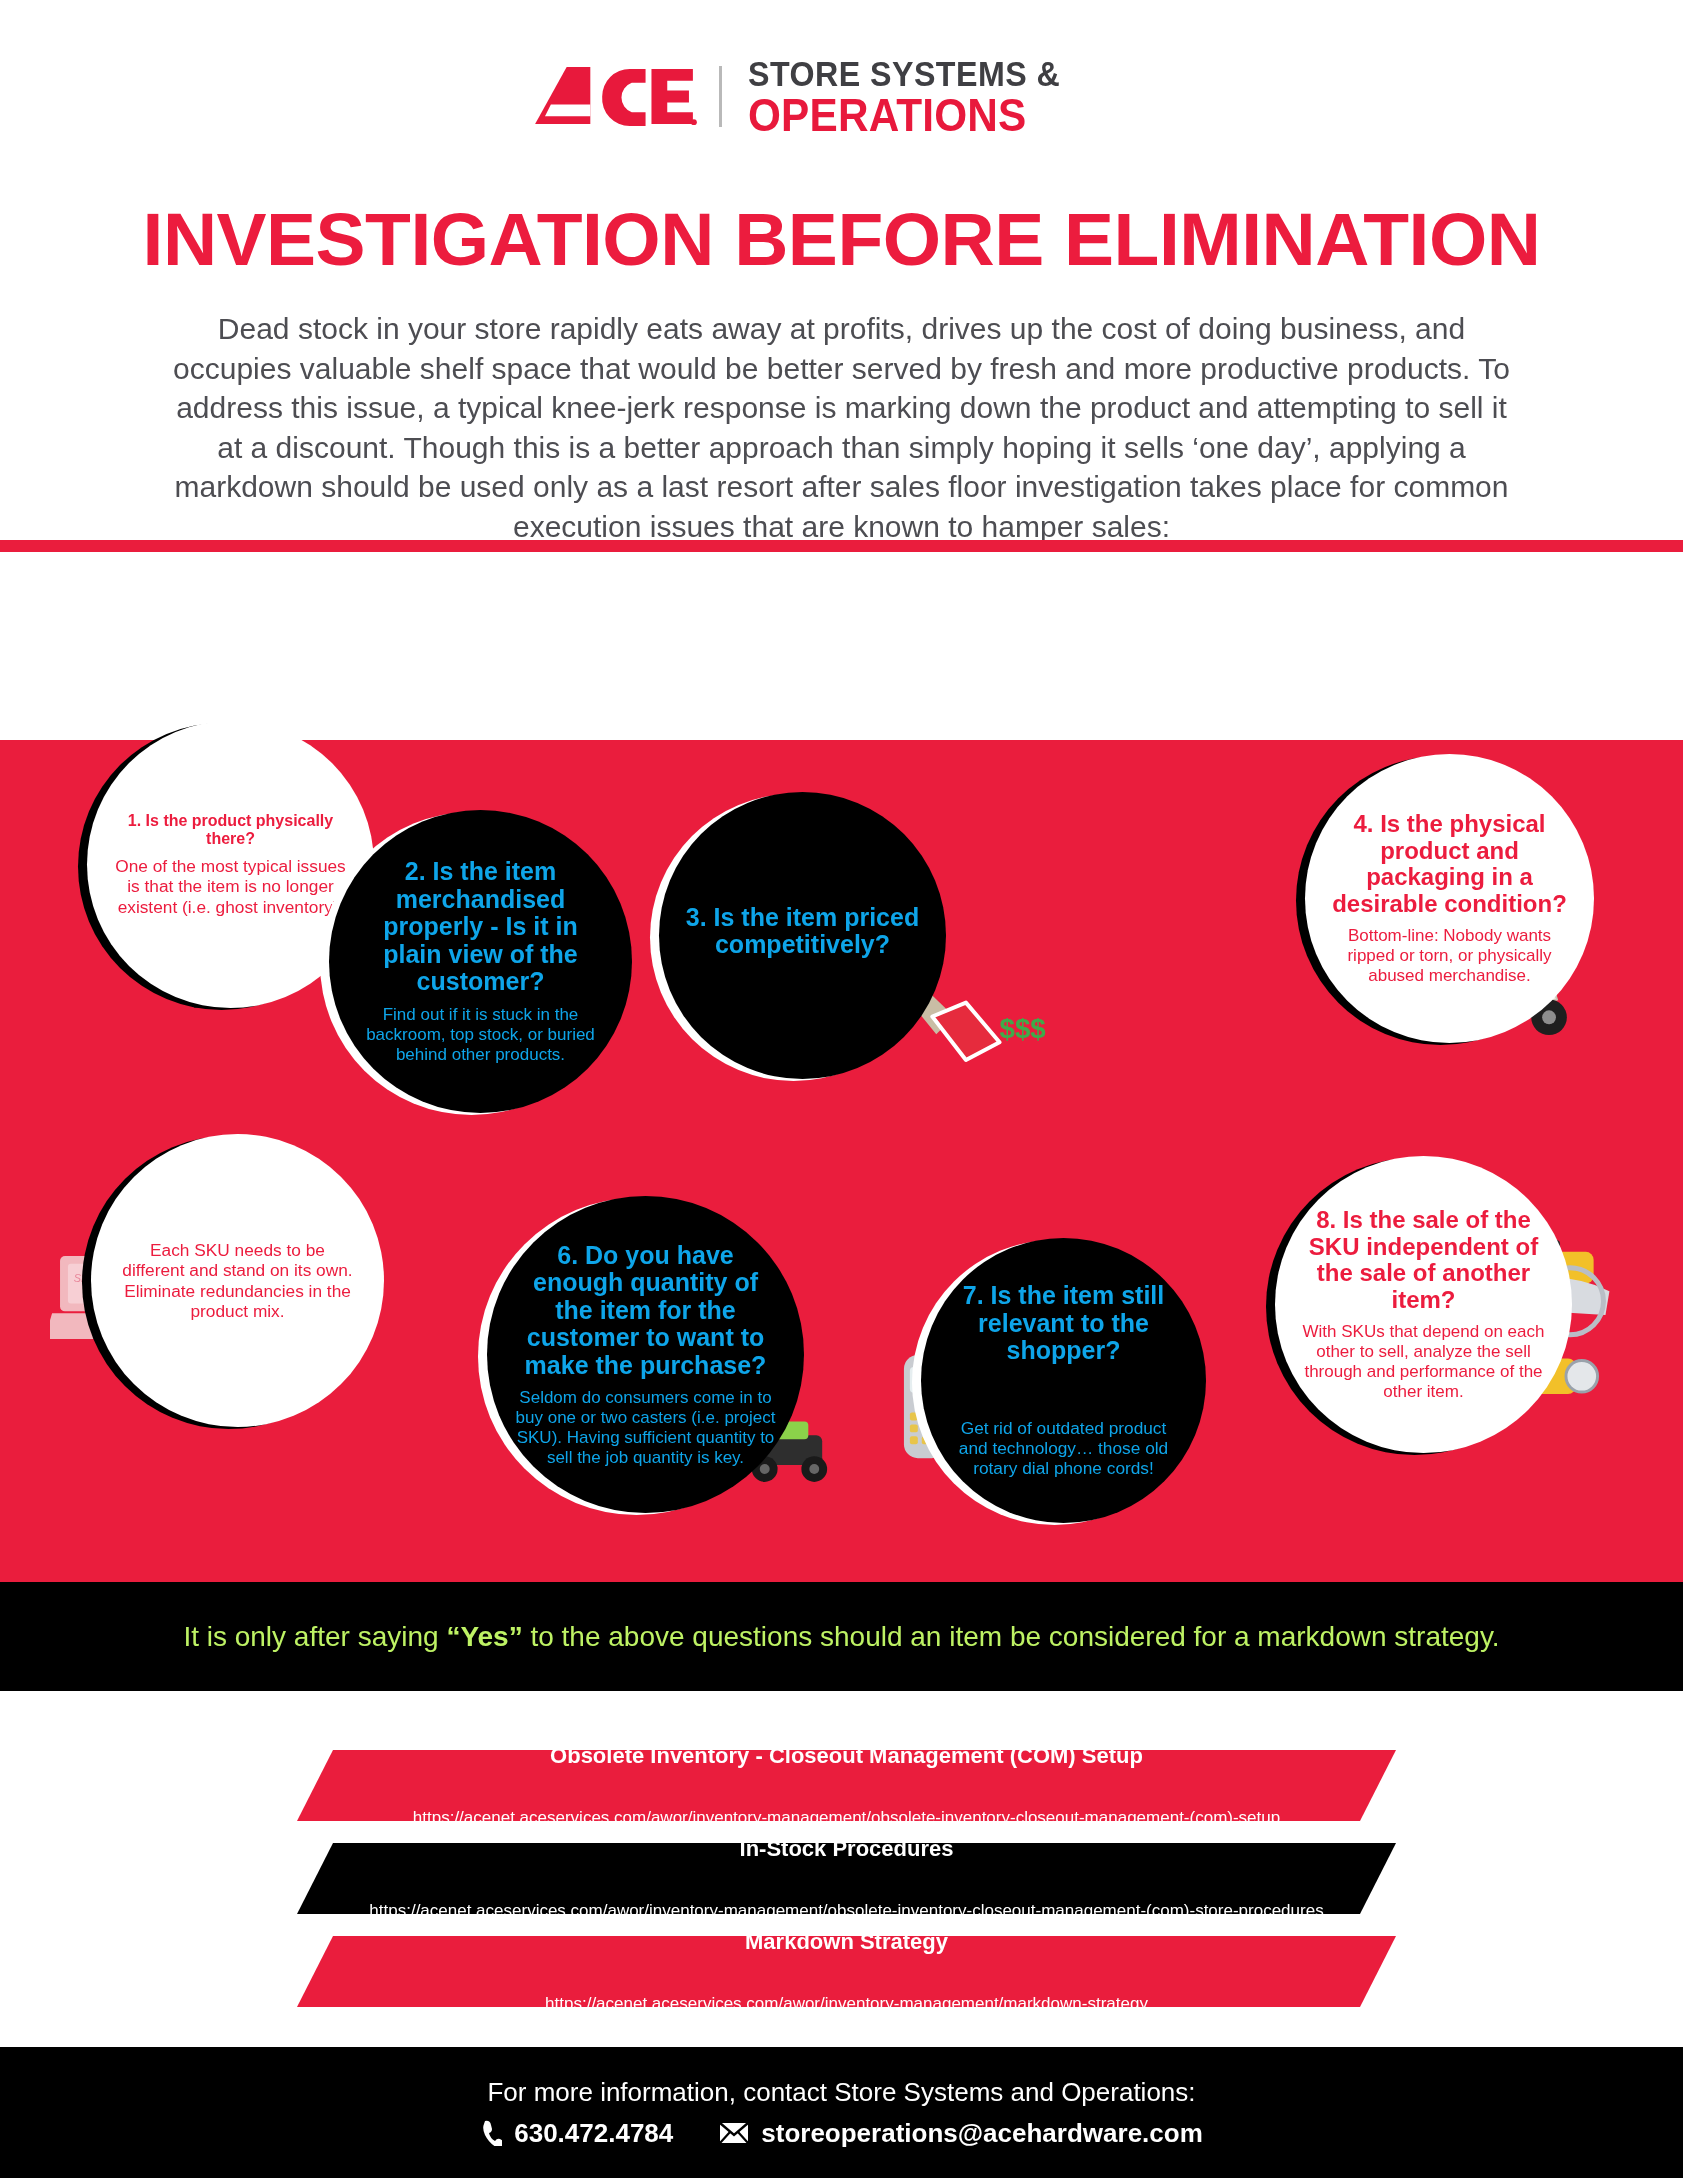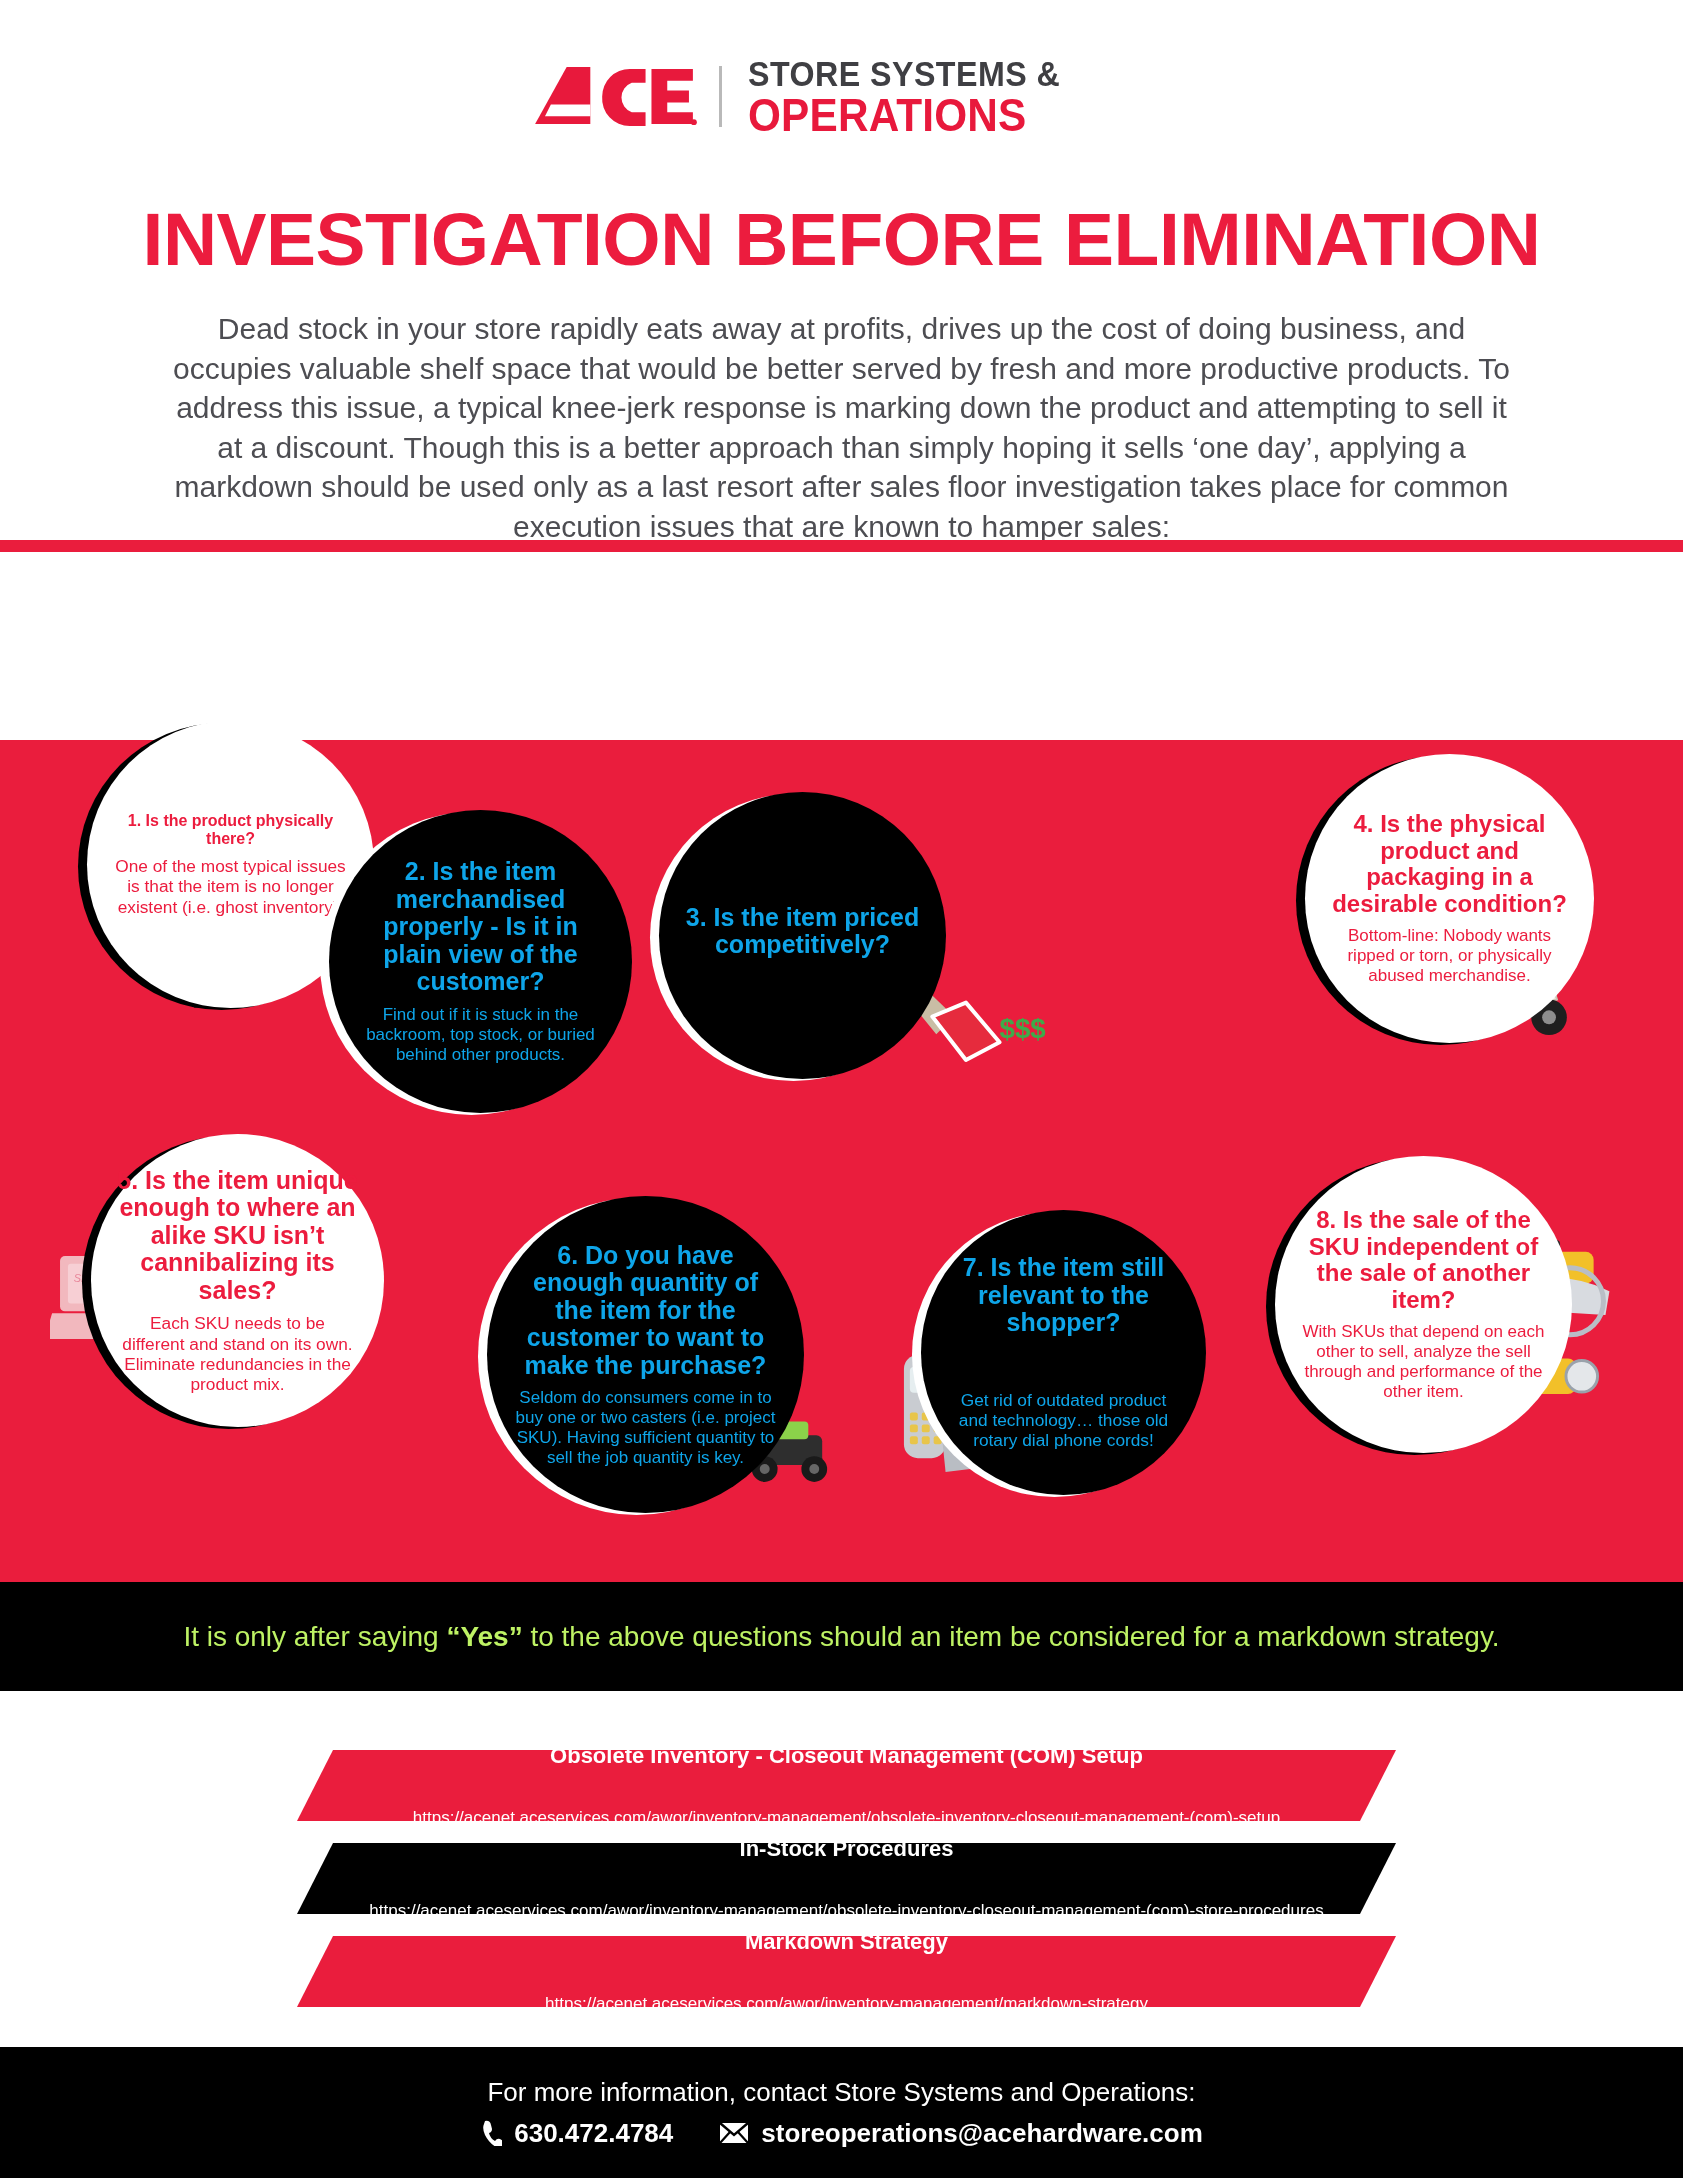--- a/index.html
+++ b/index.html
@@ -124,21 +124,21 @@
   #circle-4 .c-body  { font-size: 17px; }
 
   #circle-5 { left: 91px;  top: 1134px; width: 293px; height: 293px; }
   #circle-5 .c-title { font-size: 25px; }
   #circle-5 .c-body  { font-size: 17.3px; }
 
   #circle-6 { left: 487px; top: 1196px; width: 317px; height: 317px; }
   #circle-6 .c-title { font-size: 25px; }
   #circle-6 .c-body  { font-size: 17px; }
 
-  #circle-7 { left: 921px; top: 1210px; width: 285px; height: 285px; gap: 44px; }
+  #circle-7 { left: 921px; top: 1238px; width: 285px; height: 285px; gap: 44px; }
   #circle-7 .c-title { font-size: 25px; }
   #circle-7 .c-body  { font-size: 17.3px; }
 
   #circle-8 { left: 1275px; top: 1156px; width: 297px; height: 297px; }
   #circle-8 .c-title { font-size: 24px; }
   #circle-8 .c-body  { font-size: 17px; }
 
   
   .art { position: absolute; pointer-events: none; }
 
@@ -361,21 +361,20 @@
 <div class="circle black" id="circle-3">
   <div class="c-title">3. Is the item priced competitively?</div>
 </div>
 
 <div class="circle white" id="circle-4">
   <div class="c-title">4. Is the physical product and packaging in a desirable condition?</div>
   <div class="c-body">Bottom-line: Nobody wants ripped or torn, or physically abused merchandise.</div>
 </div>
 
 <div class="circle white" id="circle-5">
-  <div class="c-title">5. Is the item unique enough to where an alike SKU isn’t cannibalizing its sales?</div>
   <div class="c-body">Each SKU needs to be different and stand on its own. Eliminate redundancies in the product mix.</div>
 </div>
 
 <div class="circle black" id="circle-6">
   <div class="c-title">6. Do you have enough quantity of the item for the customer to want to make the purchase?</div>
   <div class="c-body">Seldom do consumers come in to buy one or two casters (i.e. project SKU). Having sufficient quantity to sell the job quantity is key.</div>
 </div>
 
 <div class="circle black" id="circle-7">
   <div class="c-title">7. Is the item still relevant to the shopper?</div>

